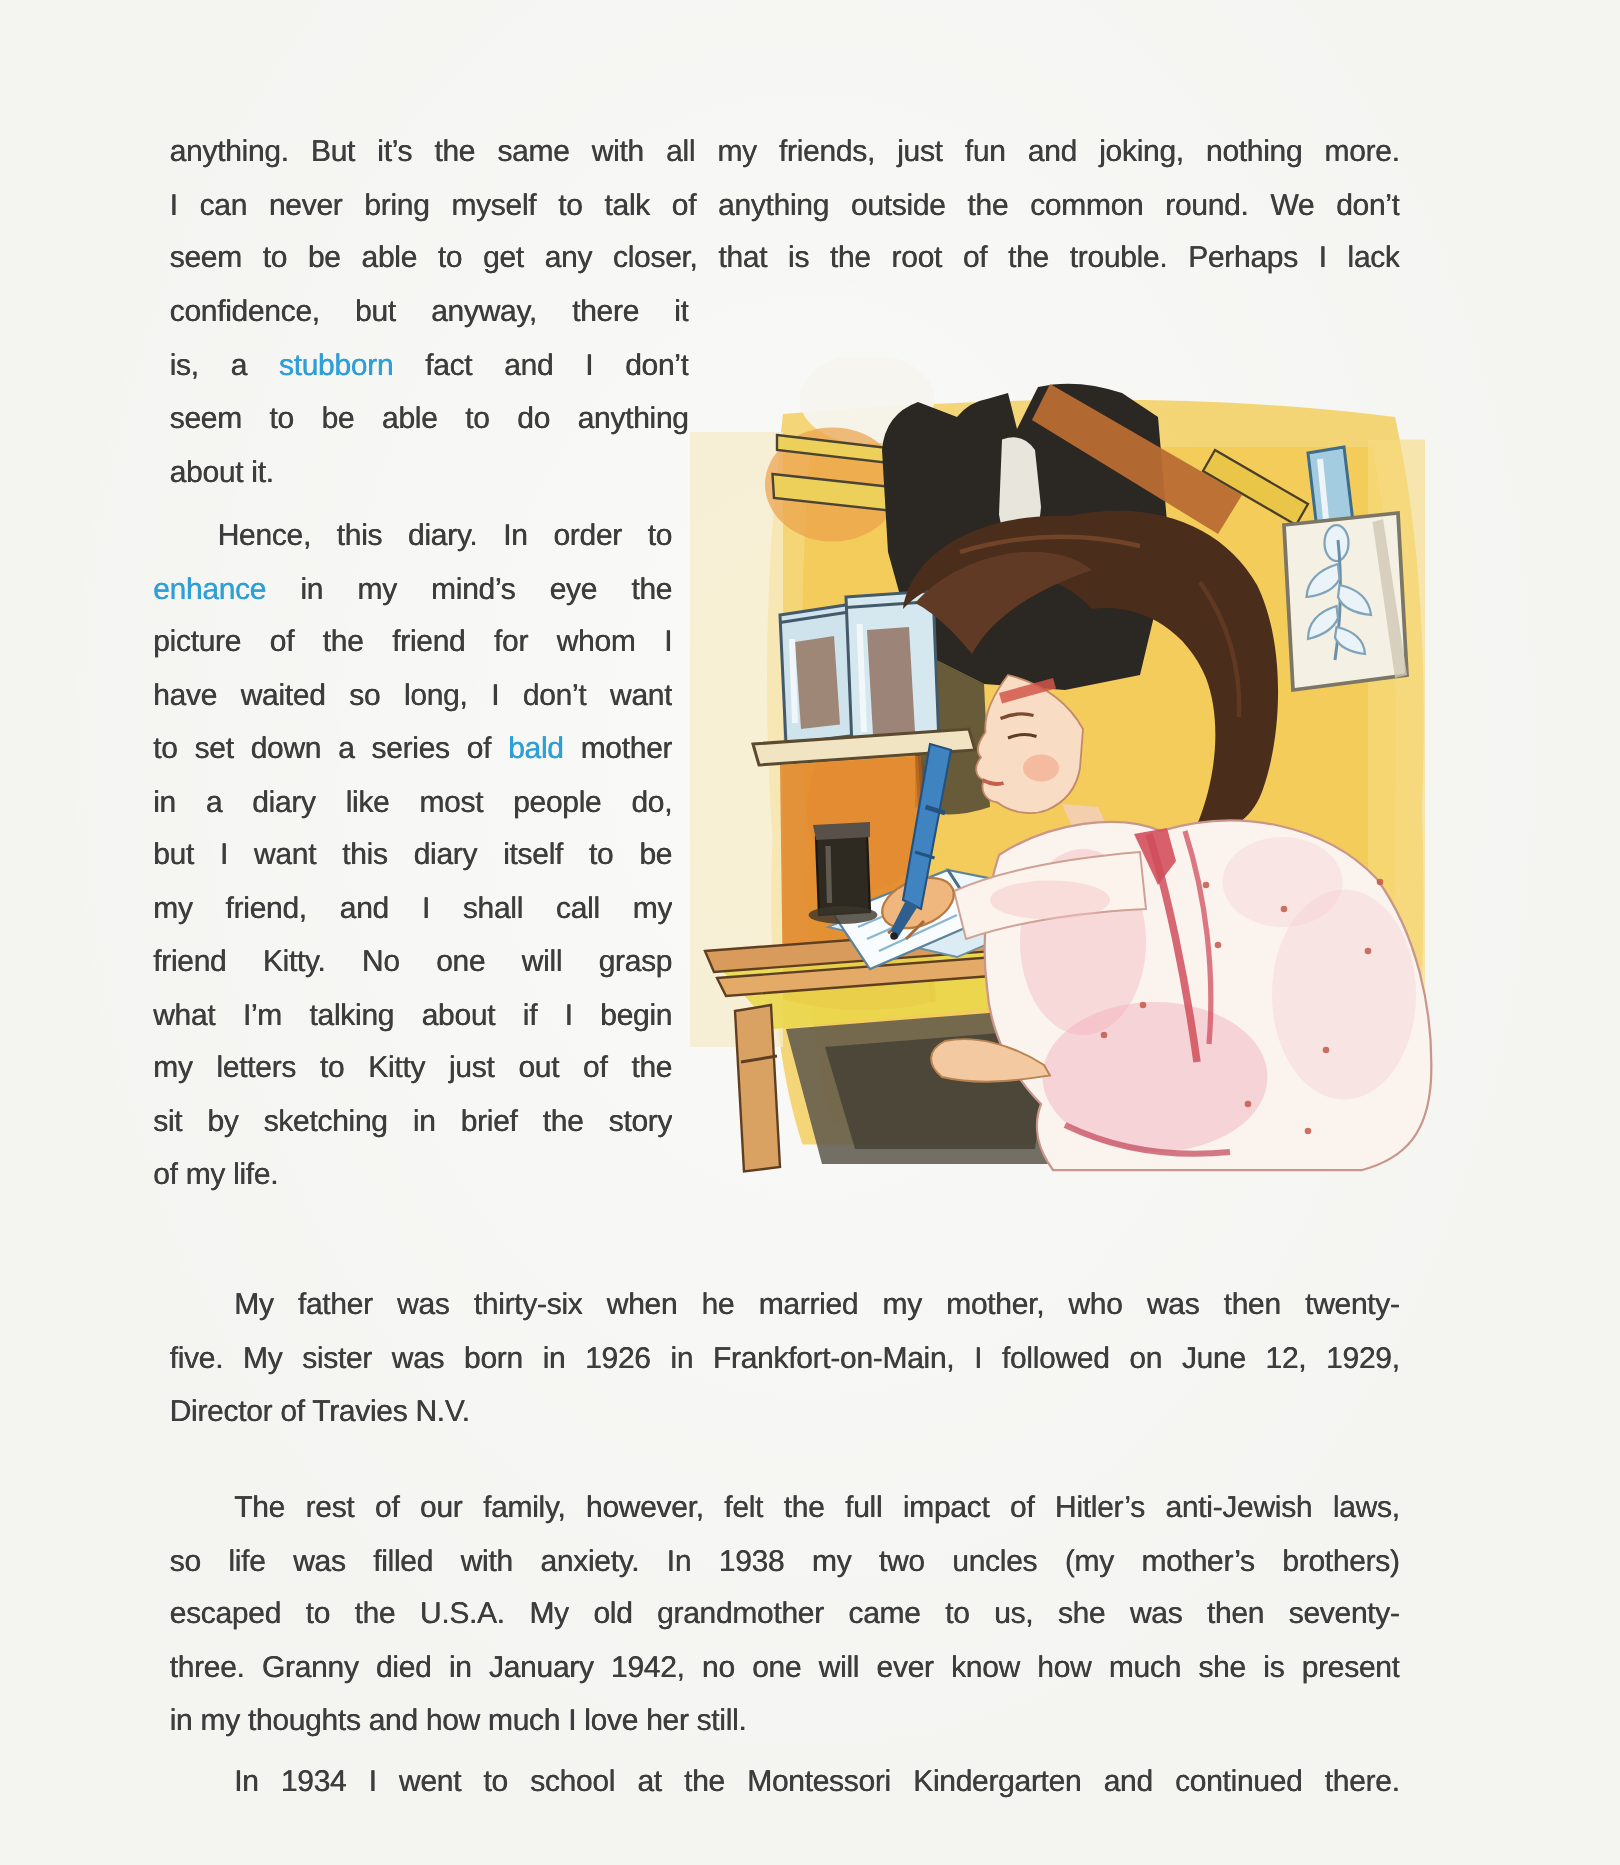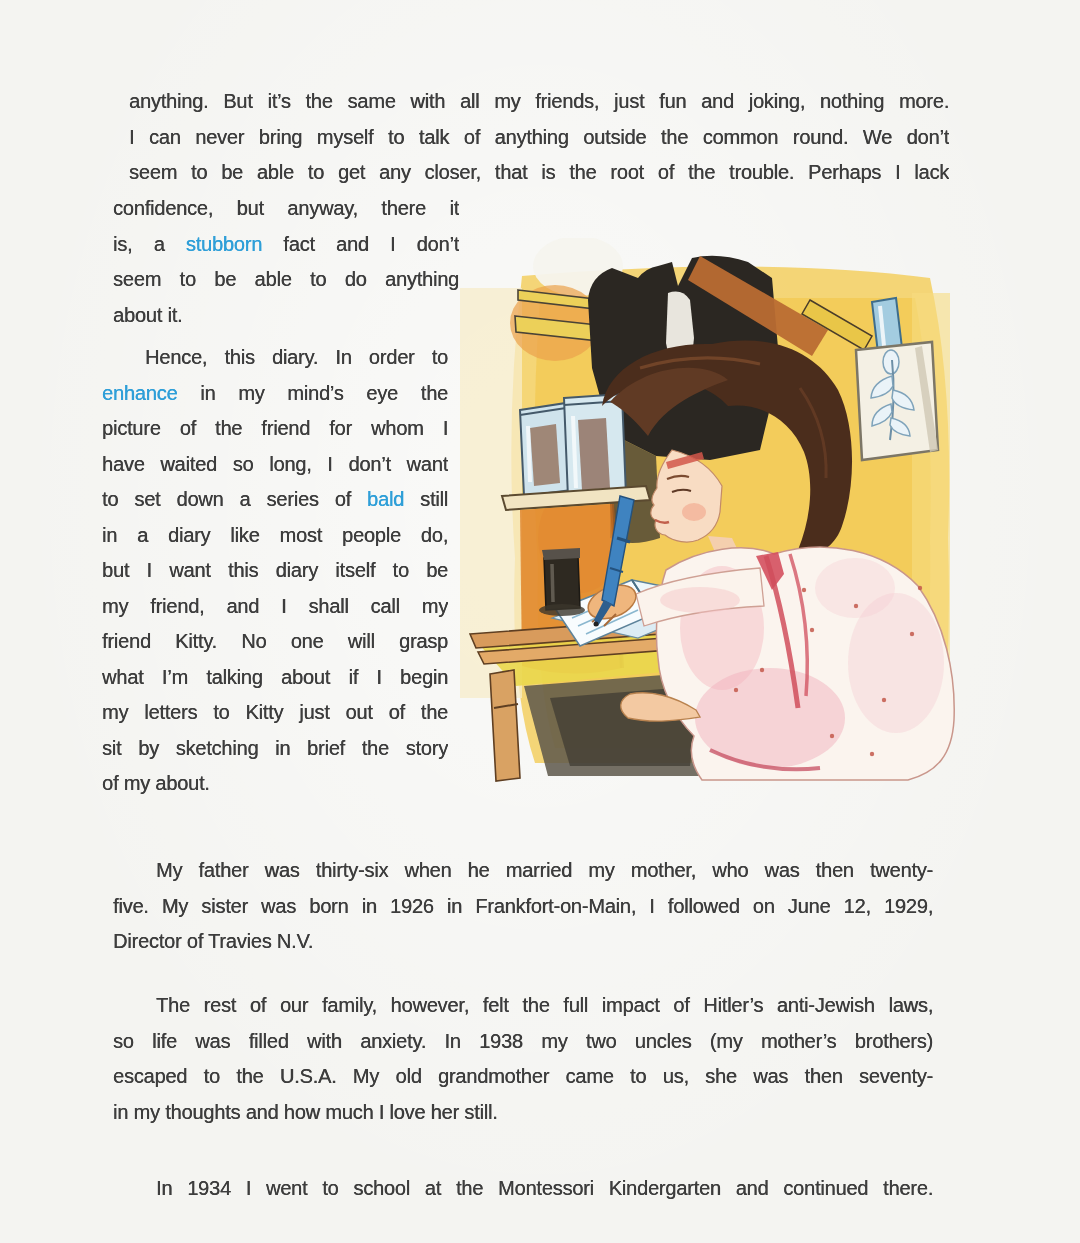--- a/index.html
+++ b/index.html
@@ -26,21 +26,21 @@
     line-height:35.5px;
     text-align:justify;
     text-align-last:justify;
     overflow:hidden;
     white-space:nowrap;
   }
   .line.last{ text-align-last:left; }
   .line.ind{ text-indent:43px; }
   .hl{ color:var(--hl,#2f9fd8); font-weight:400; }
 
-  #p1-full{ left:129px; top:84px;  width:820px; }
+  #p1-full{ left:113px; top:84px;  width:820px; }
   #p1-wrap{ left:113px; top:191px; width:346px; }
   #p2     { left:102px; top:340px; width:346px; }
   #p3     { left:113px; top:853px; width:820px; }
   #p4     { left:113px; top:988px; width:820px; }
   #p5     { left:113px; top:1171px; width:820px; }
 
   #illustration{
     position:absolute; left:460px; top:238px; width:530px; height:545px;
   }
   #illustration svg{ display:block; width:100%; height:100%; }
@@ -59,39 +59,40 @@
       <div class="line"><span>confidence, but anyway, there it</span></div>
       <div class="line"><span>is, a </span><span class="hl">stubborn</span><span> fact and I don’t</span></div>
       <div class="line"><span>seem to be able to do anything</span></div>
       <div class="line last"><span>about it.</span></div>
     </div>
   <div class="para" id="p2">
       <div class="line ind"><span>Hence, this diary. In order to</span></div>
       <div class="line"><span class="hl">enhance</span><span> in my mind’s eye the</span></div>
       <div class="line"><span>picture of the friend for whom I</span></div>
       <div class="line"><span>have waited so long, I don’t want</span></div>
-      <div class="line"><span>to set down a series of </span><span class="hl">bald</span><span> still</span></div>
+      <div class="line"><span>to set down a series of </span><span class="hl">bald</span><span> mother</span></div>
       <div class="line"><span>in a diary like most people do,</span></div>
       <div class="line"><span>but I want this diary itself to be</span></div>
       <div class="line"><span>my friend, and I shall call my</span></div>
       <div class="line"><span>friend Kitty. No one will grasp</span></div>
       <div class="line"><span>what I’m talking about if I begin</span></div>
       <div class="line"><span>my letters to Kitty just out of the</span></div>
       <div class="line"><span>sit by sketching in brief the story</span></div>
-      <div class="line last"><span>of my about.</span></div>
+      <div class="line last"><span>of my life.</span></div>
     </div>
   <div class="para" id="p3">
       <div class="line ind"><span>My father was thirty-six when he married my mother, who was then twenty-</span></div>
       <div class="line"><span>five. My sister was born in 1926 in Frankfort-on-Main, I followed on June 12, 1929,</span></div>
       <div class="line last"><span>Director of Travies N.V.</span></div>
     </div>
   <div class="para" id="p4">
       <div class="line ind"><span>The rest of our family, however, felt the full impact of Hitler’s anti-Jewish laws,</span></div>
       <div class="line"><span>so life was filled with anxiety. In 1938 my two uncles (my mother’s brothers)</span></div>
       <div class="line"><span>escaped to the U.S.A.  My old grandmother came to us, she was then seventy-</span></div>
+      <div class="line"><span>three. Granny died in January 1942, no one will ever know how much she is present</span></div>
       <div class="line last"><span>in my thoughts and how much I love her still.</span></div>
     </div>
   <div class="para" id="p5">
       <div class="line ind"><span>In 1934 I went to school at the Montessori Kindergarten and continued there.</span></div>
     </div>
 
   <div id="illustration">
     <svg viewBox="0 0 530 545" xmlns="http://www.w3.org/2000/svg">
 
       <g>

